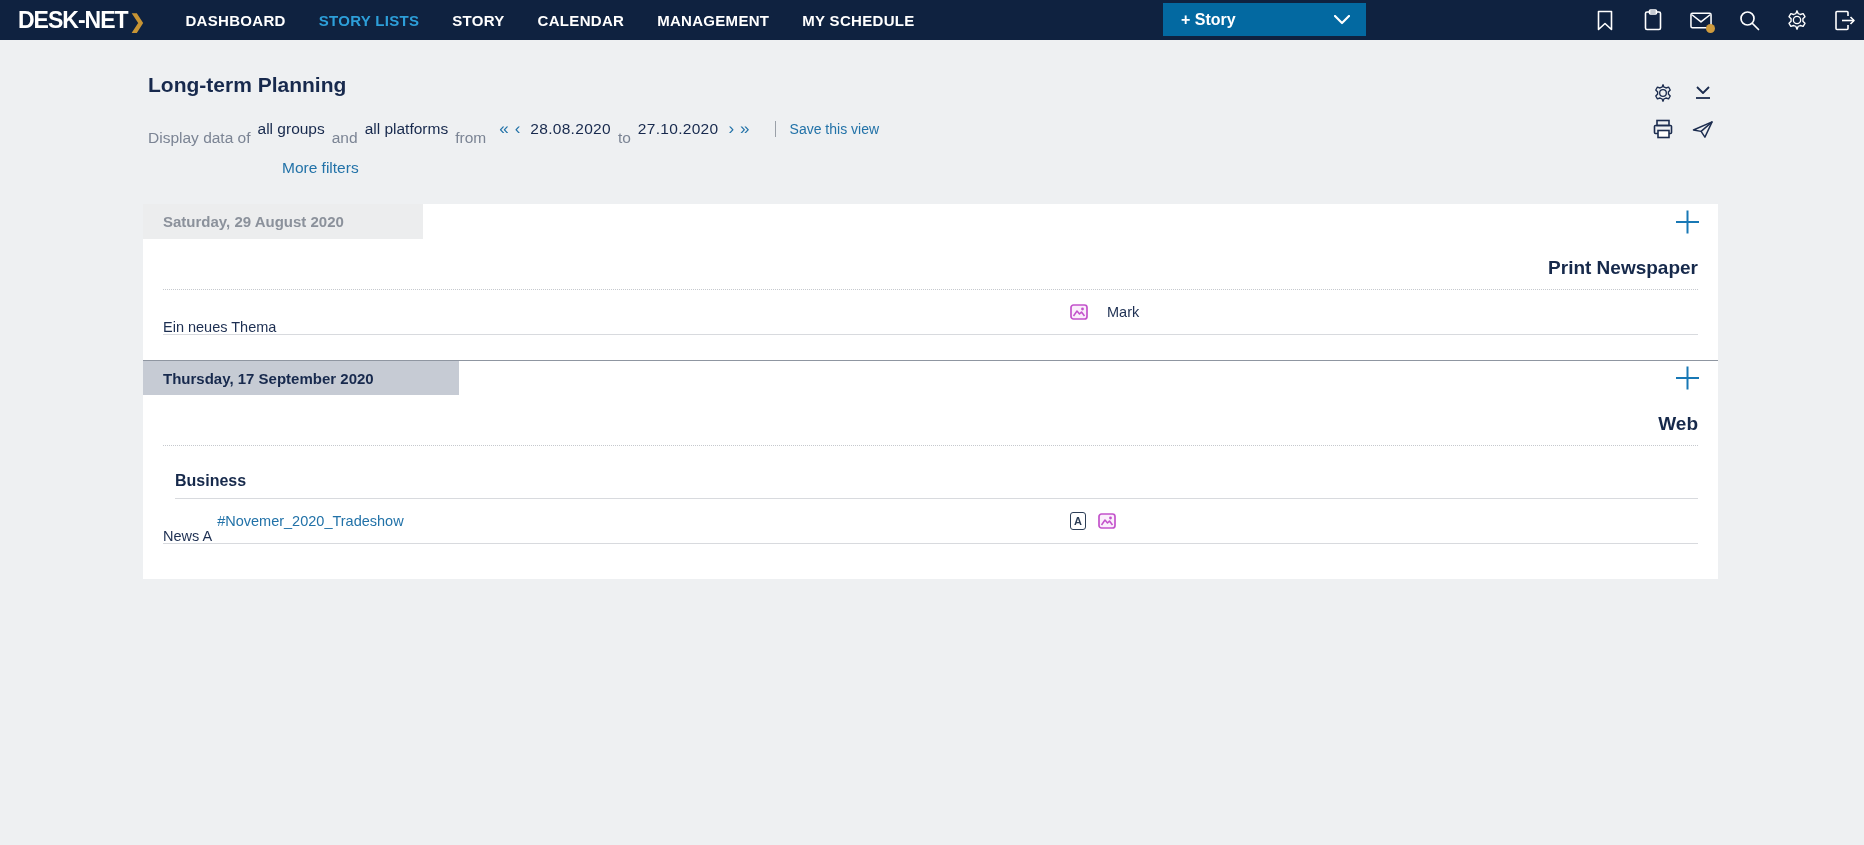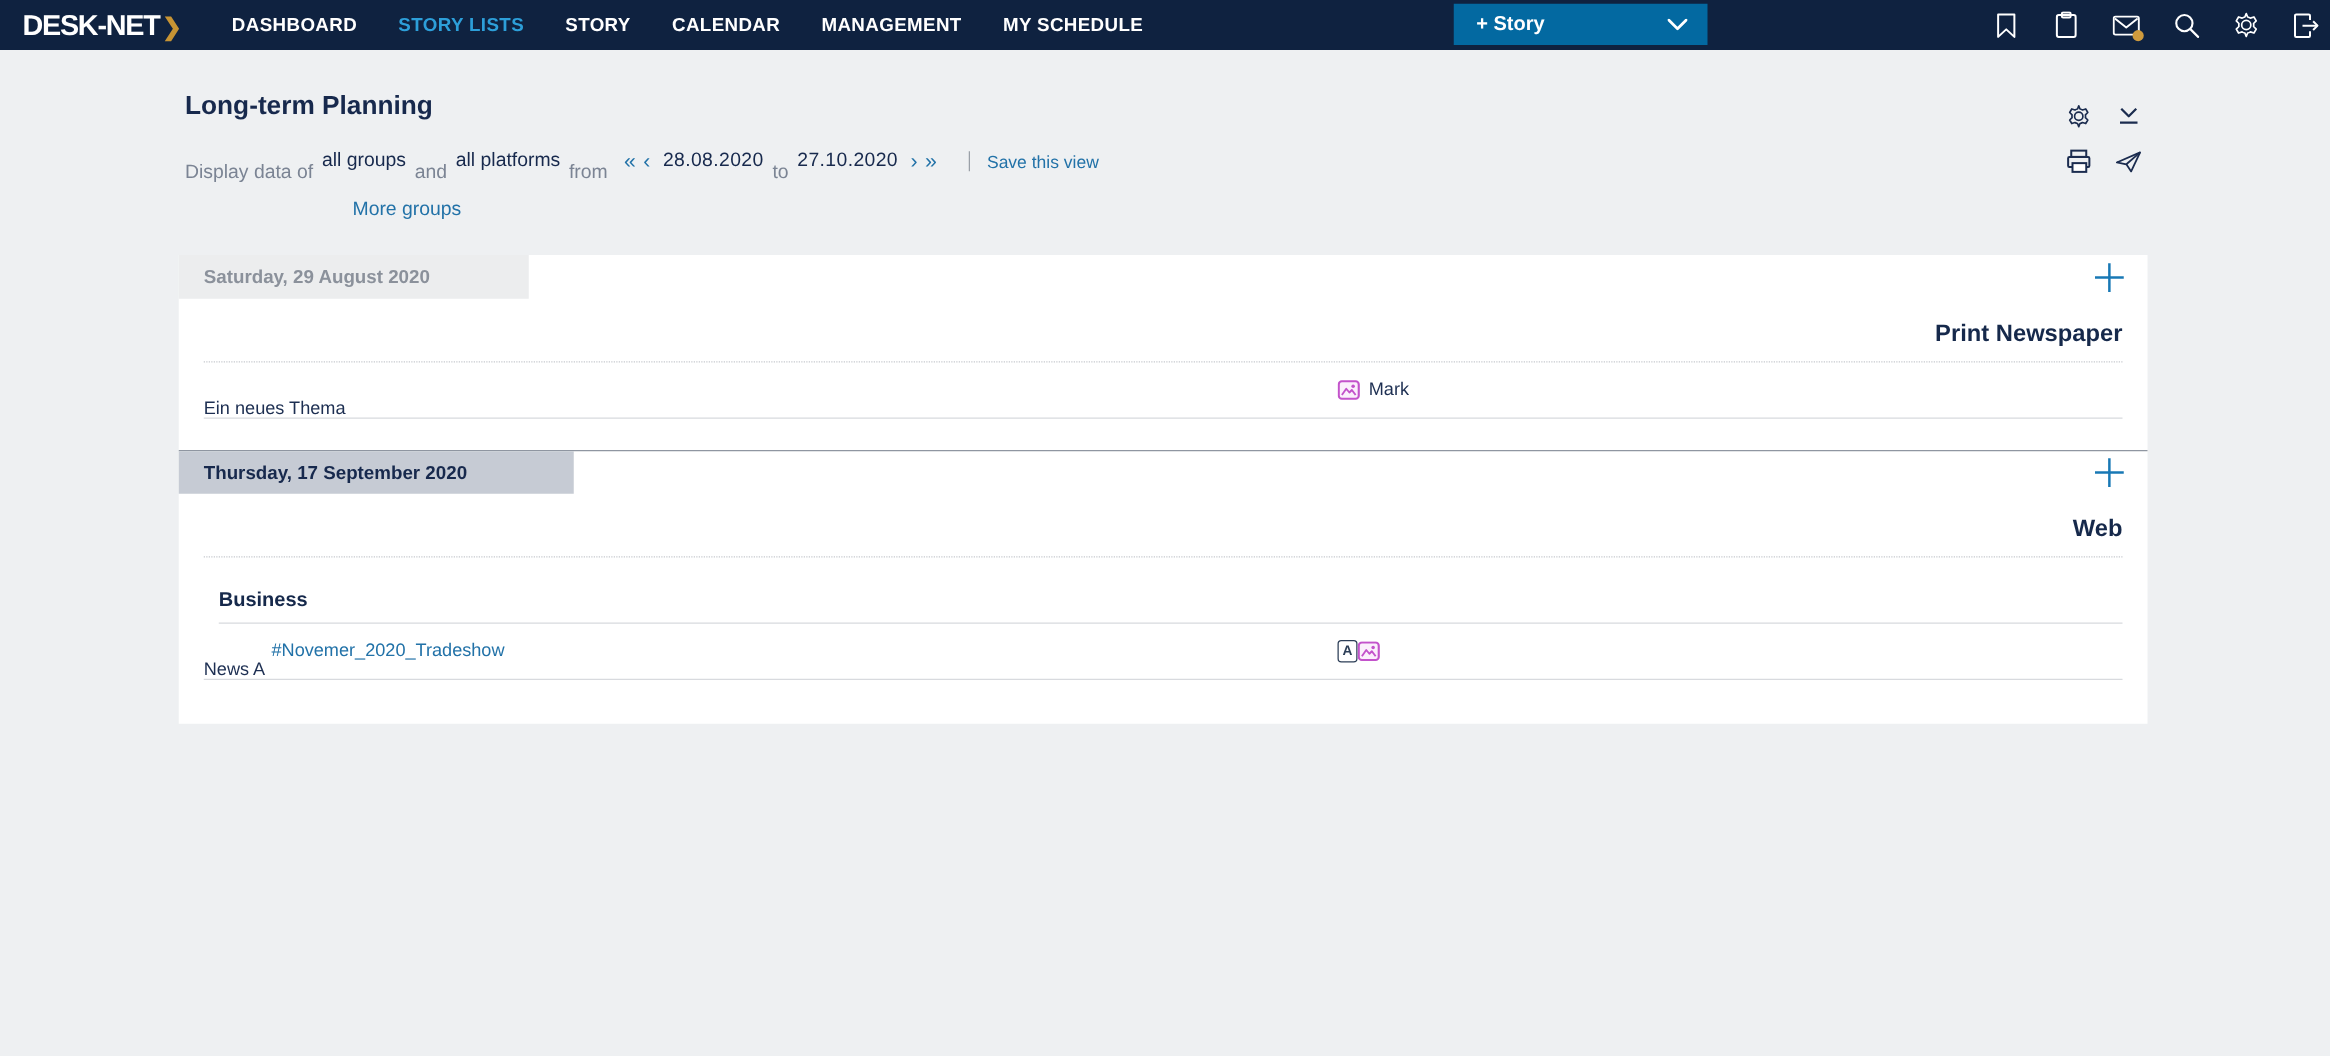--- a/index.html
+++ b/index.html
@@ -117,21 +117,21 @@
   .story-row {
     position:relative; height:45px; margin:0 20px;
     display:flex; align-items:center;
     border-bottom:1px solid #d8dade;
     font-size:14.5px; color:#1d2f52;
   }
   .story-title { cursor:pointer;margin-top:30px; }
   .hash-link { color:#2272a8; cursor:pointer; margin-left:5px; }
   .element-cluster {
     position:absolute; left:907px; top:0; height:100%;
-    display:flex; align-items:center; gap:0;
+    display:flex; align-items:center; gap:12px;
   }
   .assignee { margin-left:7px; color:#1d2f52; font-size:14.5px; }
   .el-icon { display:flex; align-items:center; cursor:pointer; }
   .text-el {
     width:16px; height:18px; border:1.5px solid #2c3e57; border-radius:3px;
     display:flex; align-items:center; justify-content:center;
     font-size:11px; font-weight:700; color:#2c3e57; background:#fff;
   }
   .pad-s1 { padding-bottom:25px; }
   .pad-s2 { padding-bottom:35px; }
@@ -213,21 +213,21 @@
     <span class="chev">‹</span>
     <span class="date">28.08.2020</span>
     <span class="muted">to</span>
     <span class="date">27.10.2020</span>
     <span class="chev">›</span>
     <span class="chev">»</span>
     <span class="save-view">Save this view</span>
   </div>
 
   <div class="more-filters-row">
-    <span class="more-filters">More groups</span>
+    <span class="more-filters">More filters</span>
   </div>
 
   <div class="header-icons">
     <span class="hicon">
       <svg width="20" height="20" viewBox="0 0 24 24">
           <path d="M12 8 a4 4 0 1 0 0 8 a4 4 0 1 0 0 -8 M12 2 l1.2 3 a7 7 0 0 1 2.4 1 l3.1 -1 l2 3.4 l-2.3 2.3 a7 7 0 0 1 0 2.6 l2.3 2.3 l-2 3.4 l-3.1 -1 a7 7 0 0 1 -2.4 1 L12 22 l-1.2 -3 a7 7 0 0 1 -2.4 -1 l-3.1 1 l-2 -3.4 l2.3 -2.3 a7 7 0 0 1 0 -2.6 L3.3 8.4 l2 -3.4 l3.1 1 a7 7 0 0 1 2.4 -1 z" fill="none" stroke="#1b2c4f" stroke-width="1.6" stroke-linejoin="round"></path>
         </svg>
     </span>
     <span class="hicon">
       <svg width="18" height="16" viewBox="0 0 18 16">

